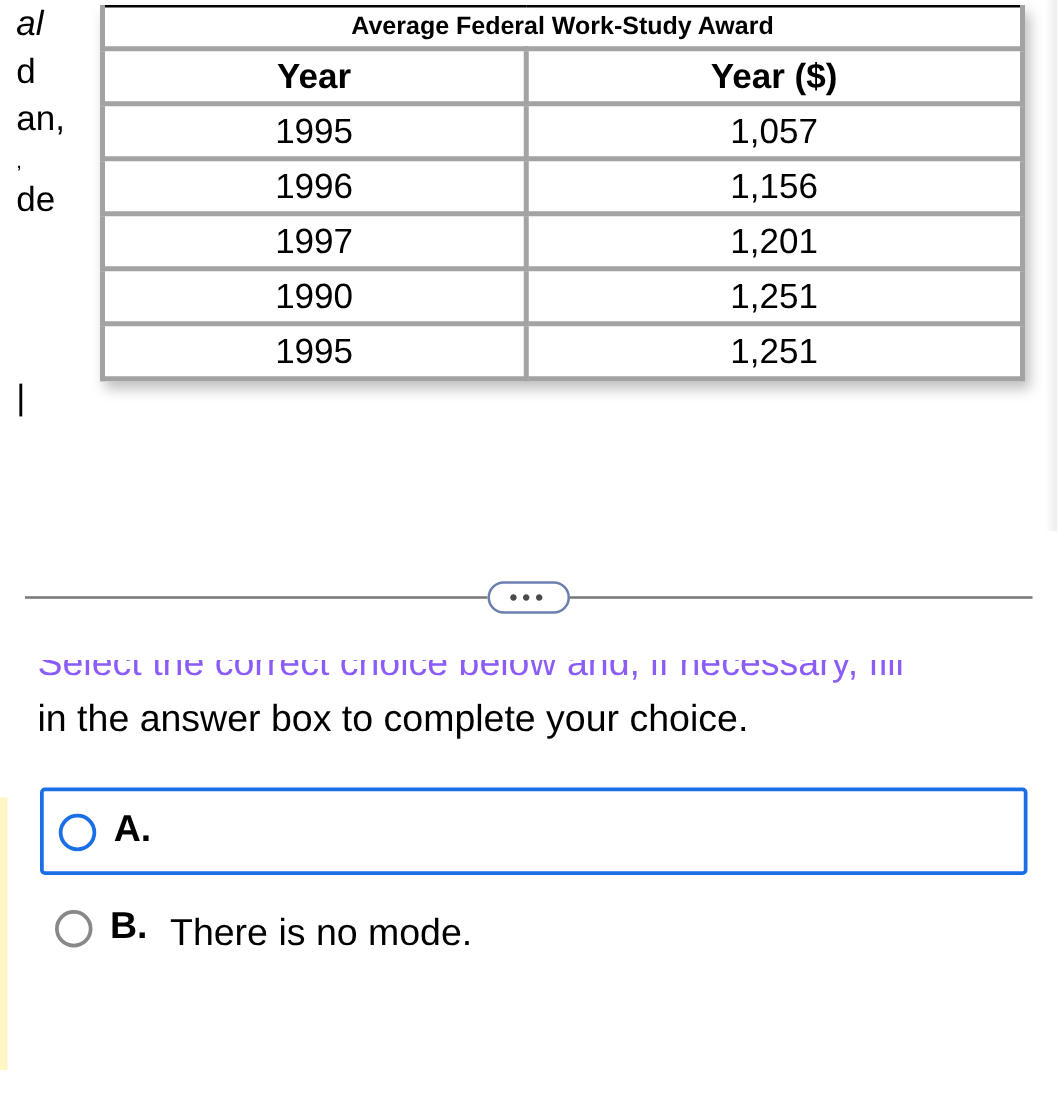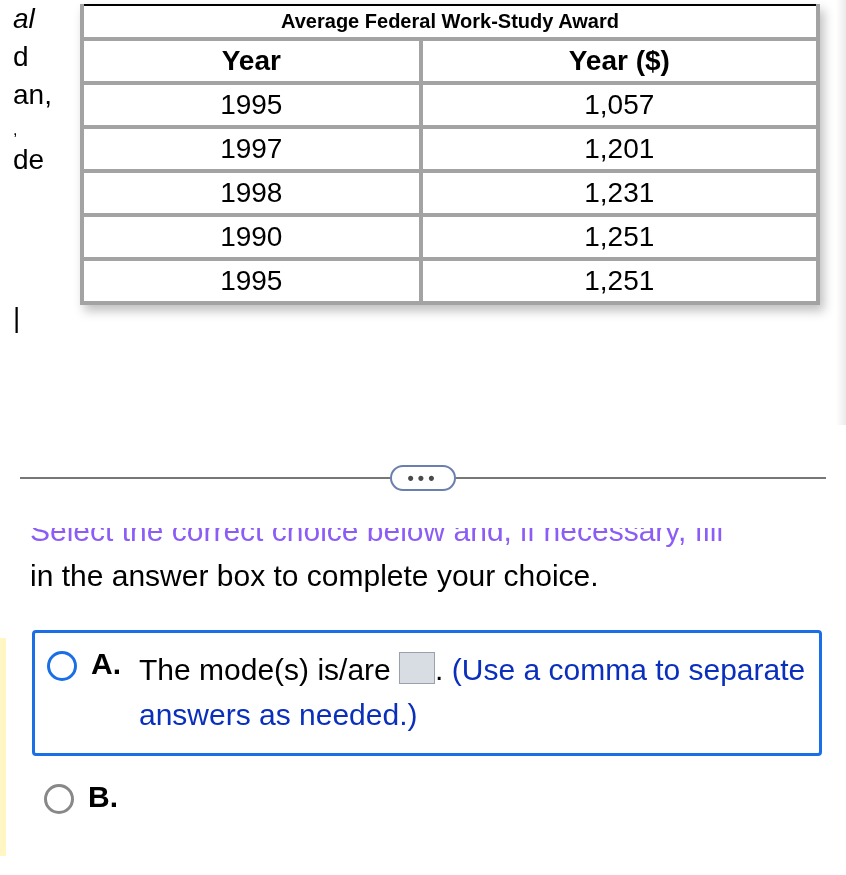--- a/index.html
+++ b/index.html
@@ -61,26 +61,26 @@
       <th class="col col-year">Year</th>
       <th class="col col-award">Year ($)</th>
     </tr>
     </tbody>
         <tbody id="tbody">
           <tr>
             <td class="col-year">1995</td>
             <td class="col-award">1,057</td>
           </tr>
           <tr>
+            <td class="col-year">1996</td>
+            <td class="col-award">1,156</td>
+          </tr>
+          <tr>
             <td class="col-year">1997</td>
             <td class="col-award">1,201</td>
-          </tr>
-          <tr>
-            <td class="col-year">1998</td>
-            <td class="col-award">1,231</td>
           </tr>
           <tr>
             <td class="col-year">1990</td>
             <td class="col-award">1,251</td>
           </tr>
           <tr>
             <td class="col-year">1995</td>
             <td class="col-award">1,251</td>
           </tr>
         </tbody>
@@ -96,23 +96,21 @@
 
 <div class="prompt">
   <div class="cutoff">Select the correct choice below and, if necessary, fill</div>
   <div class="prompt-line">in the answer box to complete your choice.</div>
 </div>
 
 <div class="choices">
   <div class="choice sel">
     <span class="radio"></span>
     <span class="letter">A.</span>
-    <span class="ctext">
-      <span>The mode(s) is/are </span><span class="ans-box"></span><span>. </span><span class="blue">(Use a comma to separate answers as needed.)</span>
-    </span>
   </div>
   <div class="choice unsel">
     <span class="radio"></span>
     <span class="letter">B.</span>
+    <span class="ctext">There is no mode.</span>
   </div>
 </div>
 
 </div>
 
 </body></html>

